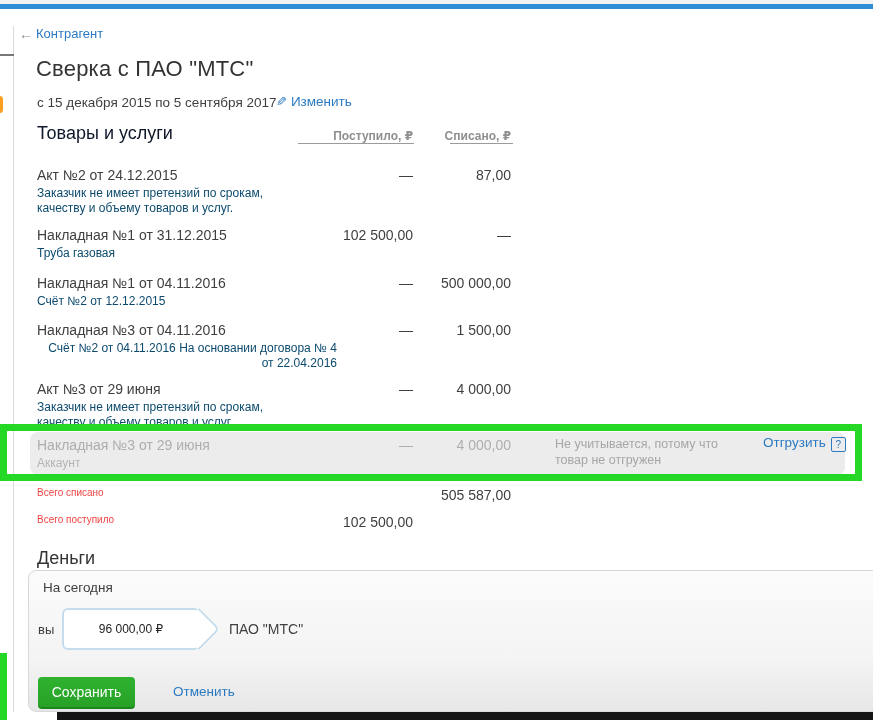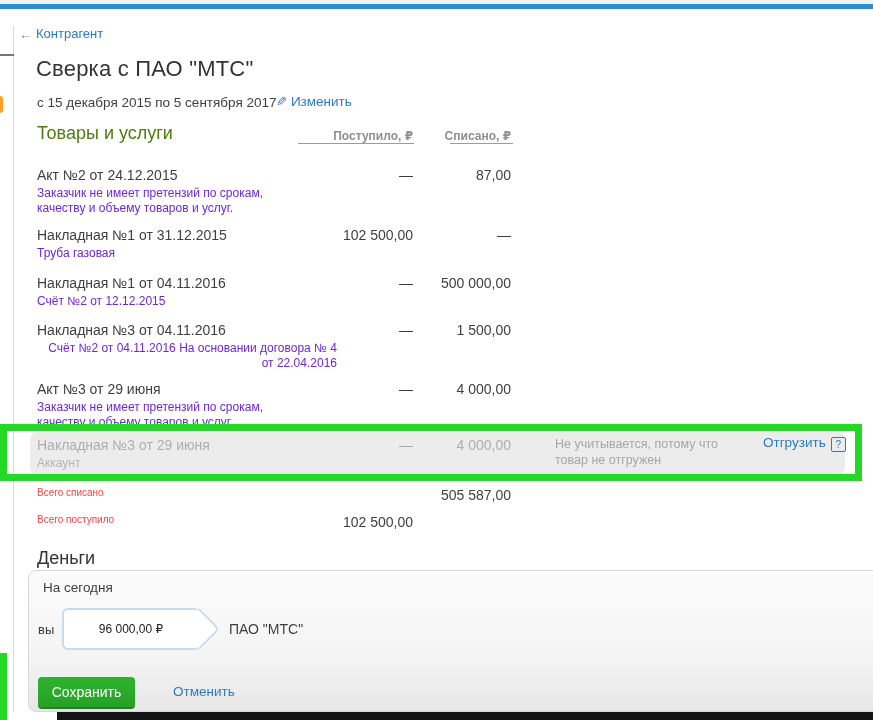--- a/index.html
+++ b/index.html
@@ -21,30 +21,30 @@
   .annotation{left:0;top:424px;width:862px;height:57px;border:7px solid #25d825;box-sizing:border-box;background:transparent;}
   
   .back-arrow{left:19px;top:26px;font-size:14px;color:#8d8d8d;}
   .back-link{left:36px;top:26px;font-size:13px;}
   a.lnk{color:#2b7ac2;text-decoration:none;cursor:pointer;}
   .page-title{left:36px;top:56px;font-size:22px;color:#333;letter-spacing:.2px;}
   .period{left:37px;top:95px;font-size:13.5px;}
   .edit{left:276px;top:94px;font-size:13.5px;white-space:nowrap;}
   .pencil{display:inline-block;transform:scaleX(-1);color:#2b7ac2;font-size:13px;margin-right:4px;}
   
-  .sec-goods{left:37px;top:123px;font-size:18px;color:#4d7c0f;}
+  .sec-goods{left:37px;top:123px;font-size:18px;color:#0f172a;}
   .colhdr{top:129px;font-size:12px;color:#8f8f8f;white-space:nowrap;font-weight:bold;}
   .colhdr.c1{right:460px;}
   .colhdr.c2{right:362px;}
   .hline{top:143px;height:1px;background:#9b9b9b;}
   .hline.c1{left:298px;width:116px;}
   .hline.c2{left:450px;width:63px;}
   .trow{left:0;width:873px;height:0;}
   .trow .t{position:absolute;left:37px;top:0;font-size:14px;color:#3f3f3f;white-space:nowrap;}
-  .trow .s{position:absolute;left:37px;top:19px;font-size:12px;color:#6d28d9;line-height:1.27;}
+  .trow .s{position:absolute;left:37px;top:19px;font-size:12px;color:#0c4a6e;line-height:1.27;}
   .trow .v1{position:absolute;right:460px;top:0;font-size:14px;color:#3f3f3f;white-space:nowrap;}
   .trow .v2{position:absolute;right:362px;top:0;font-size:14px;color:#3f3f3f;white-space:nowrap;}
   .r1{top:167px}.r2{top:227px}.r3{top:275px}.r4{top:322px}.r5{top:381px}.r6{top:437px}
   .r1 .s,.r5 .s{width:250px;}
   .r4 .s{width:300px;text-align:right;}
   .rowbg{left:30px;top:432px;width:815px;height:43px;background:#ececec;border-radius:8px;}
   .trow.muted .t,.trow.muted .v1,.trow.muted .v2{color:#aeaeae;}
   .trow.muted .s{color:#b5b5b5;}
   .trow .st{position:absolute;left:555px;top:-1px;width:185px;font-size:12.5px;color:#a6a6a6;line-height:1.3;}
   .trow .act{position:absolute;left:763px;top:-2px;font-size:13.5px;white-space:nowrap;}

